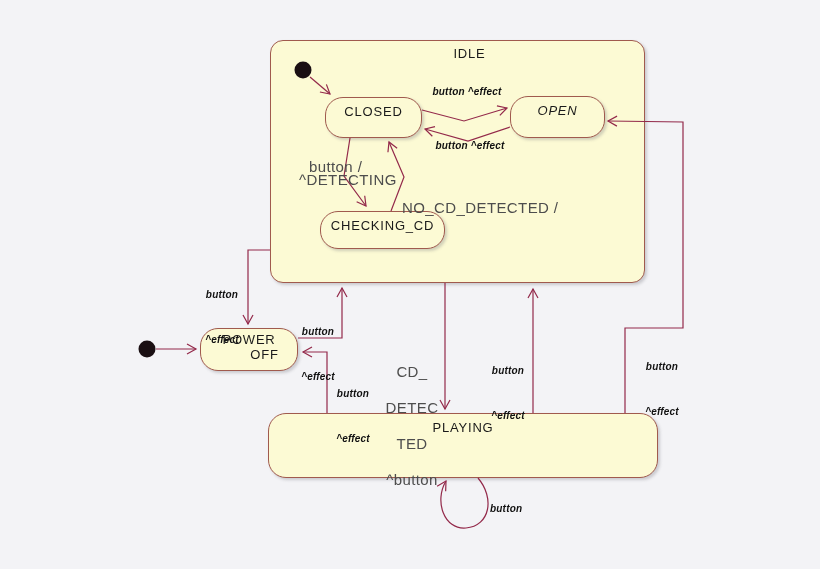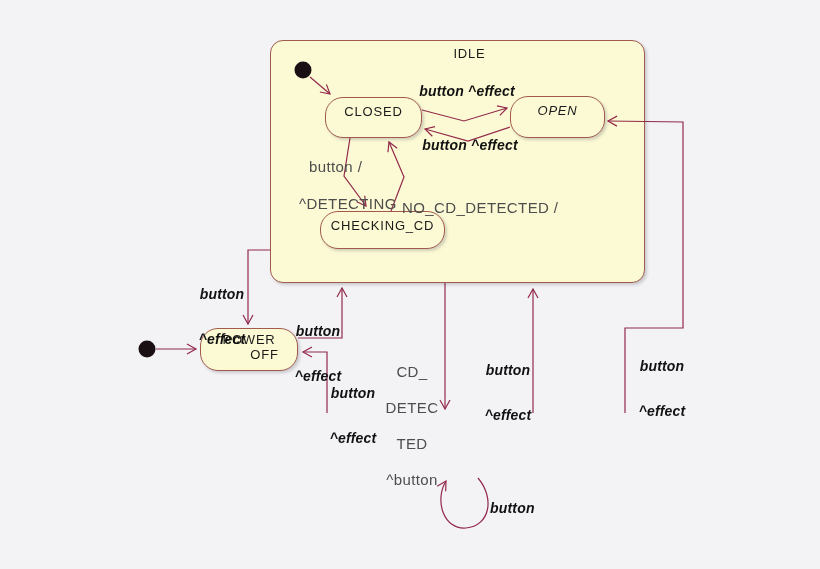--- a/index.html
+++ b/index.html
@@ -31,21 +31,21 @@
   #state-idle{border-radius:13px;}
   #state-idle .nm{padding-top:5px;padding-left:24px;}
 
   svg.wires{position:absolute;left:0;top:0;z-index:2;pointer-events:none;}
   .edge{fill:none;stroke:var(--c-transition);stroke-width:1.2;}
   .arrowhead{fill:none;stroke:var(--c-transition);stroke-width:1.2;}
   .initdot{fill:var(--c-initial);}
 
   .lbl{position:absolute;z-index:3;white-space:pre;}
   .lbl-bold{
-    font-size:14px;font-weight:bold;font-style:italic;
+    font-size:10px;font-weight:bold;font-style:italic;
     color:var(--c-label-dark);letter-spacing:0.2px;line-height:15px;
   }
   .lbl-gray{
     font-size:15px;color:var(--c-label-gray);
     letter-spacing:0.4px;line-height:12px;
   }
   .ctr{transform:translateX(-50%);text-align:center;}
 </style>
 </head>
 <body>
@@ -66,20 +66,23 @@
 
   <div class="state" style="left:320px;top:211px;width:125px;height:38px;">
     <span class="nm">CHECKING_CD</span>
   </div>
 
   <div class="state" style="left:200px;top:328px;width:98px;height:43px;">
     <span class="nm" style="padding-top:3px;line-height:15px;">POWER</span>
     <span class="nm" style="padding-top:0;line-height:15px;padding-left:31px;">OFF</span>
   </div>
 
+  <div class="state" style="left:268px;top:413px;width:390px;height:65px;">
+    <span class="nm">PLAYING</span>
+  </div>
 
   <svg class="wires" width="820" height="569" viewBox="0 0 820 569">
     <defs>
       <marker id="arr" markerUnits="userSpaceOnUse" markerWidth="14" markerHeight="14" refX="11" refY="7" orient="auto">
         <path class="arrowhead" d="M2,2 L11,7 L2,12"></path>
       </marker>
     </defs>
 
     <circle class="initdot" cx="303" cy="70" r="8.5"></circle>
     <circle class="initdot" cx="147" cy="349" r="8.5"></circle>
@@ -97,21 +100,21 @@
     <path class="edge" marker-end="url(#arr)" d="M327,413 L327,352 L303,352"></path>
     <path class="edge" marker-end="url(#arr)" d="M625,413 L625,328 L683,328 L683,122 L608,121"></path>
     <path class="edge" marker-end="url(#arr)" d="M478,478 C495,498 490,526 466,528 C444,530 434,501 446,481"></path>
   </svg>
 
   <div class="lbl lbl-bold ctr" style="left:467px;top:84px;">button ^effect</div>
 
   <div class="lbl lbl-bold ctr" style="left:470px;top:138px;">button ^effect</div>
 
   <div class="lbl lbl-gray" style="left:309px;top:161px;">button /</div>
-  <div class="lbl lbl-gray" style="left:299px;top:174px;margin-top:24px;">^DETECTING</div>
+  <div class="lbl lbl-gray" style="left:299px;top:174px;">^DETECTING</div>
 
   <div class="lbl lbl-gray" style="left:402px;top:202px;">NO_CD_DETECTED /</div>
 
   <div class="lbl lbl-bold ctr" style="left:222px;top:257px;">
     <div>button</div>
     <div>^effect</div>
   </div>
 
   <div class="lbl lbl-bold ctr" style="left:318px;top:294px;">
     <div>button</div>

